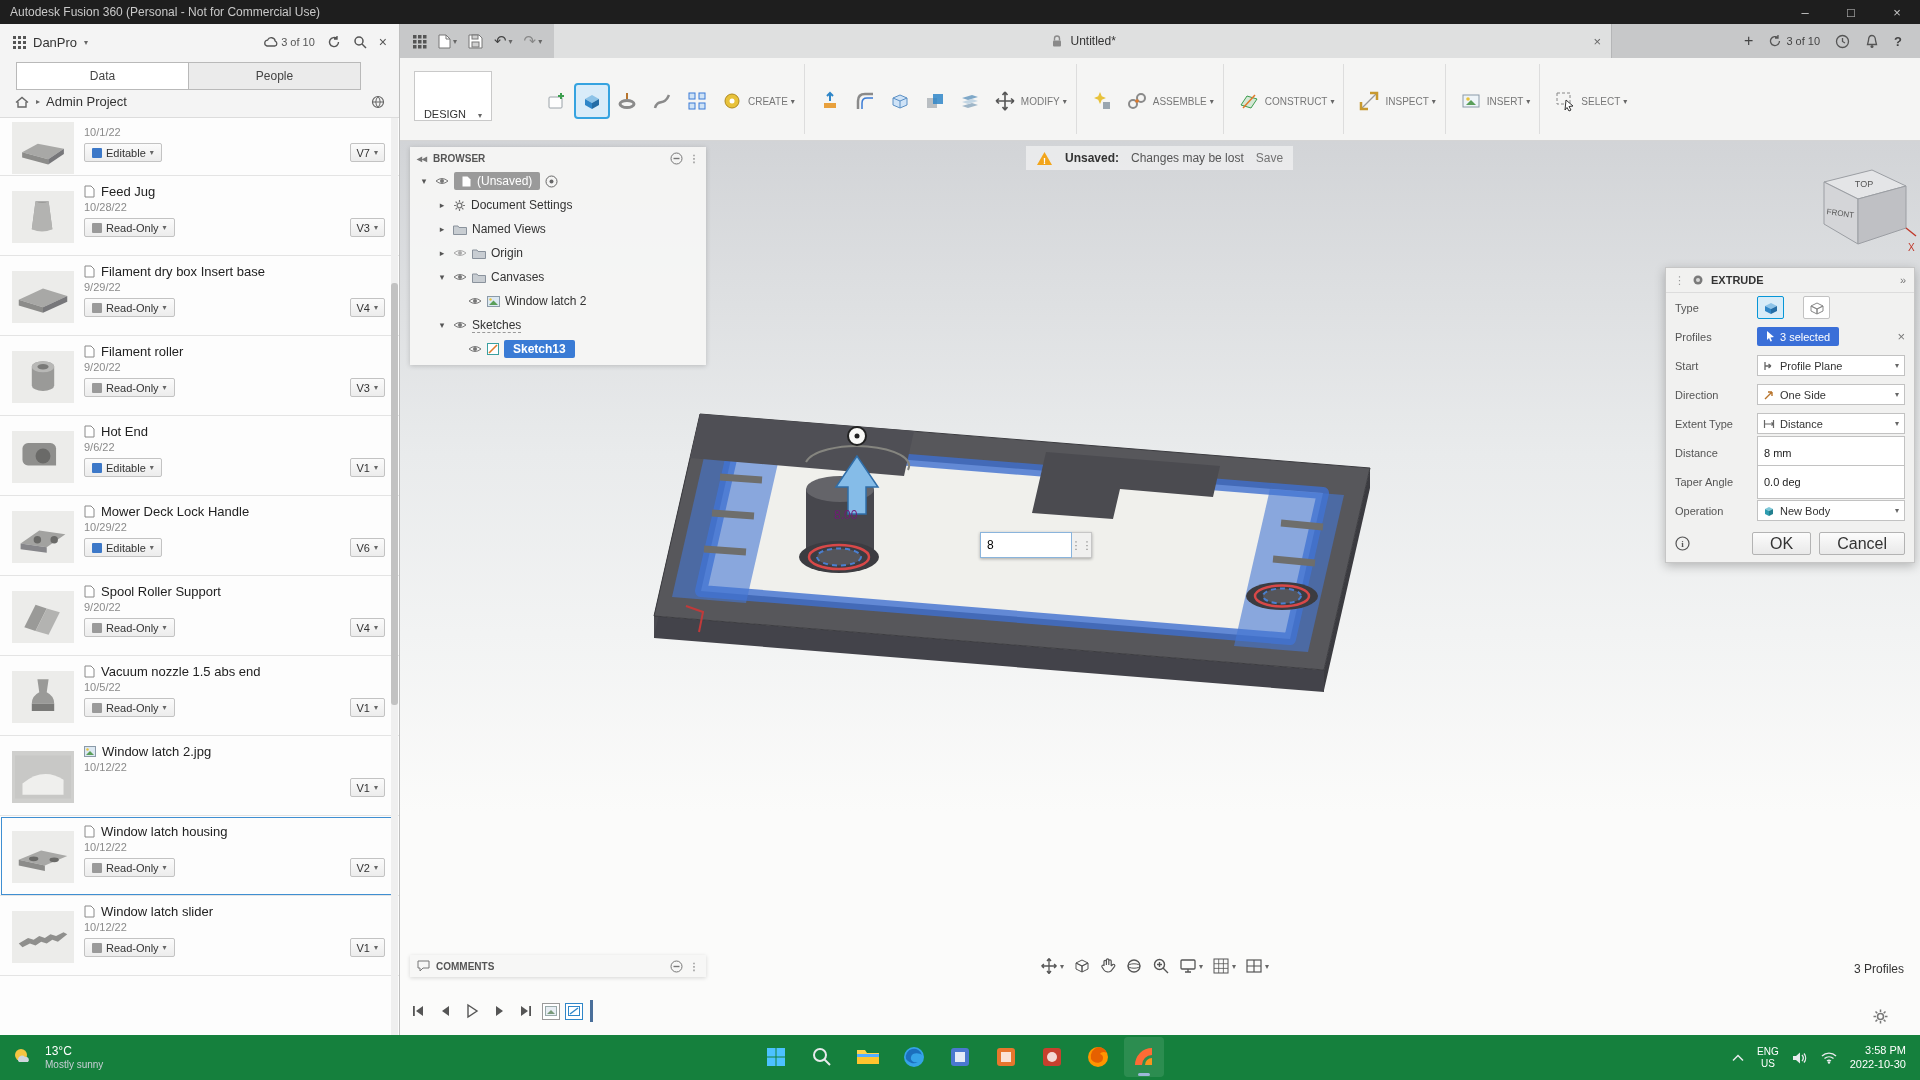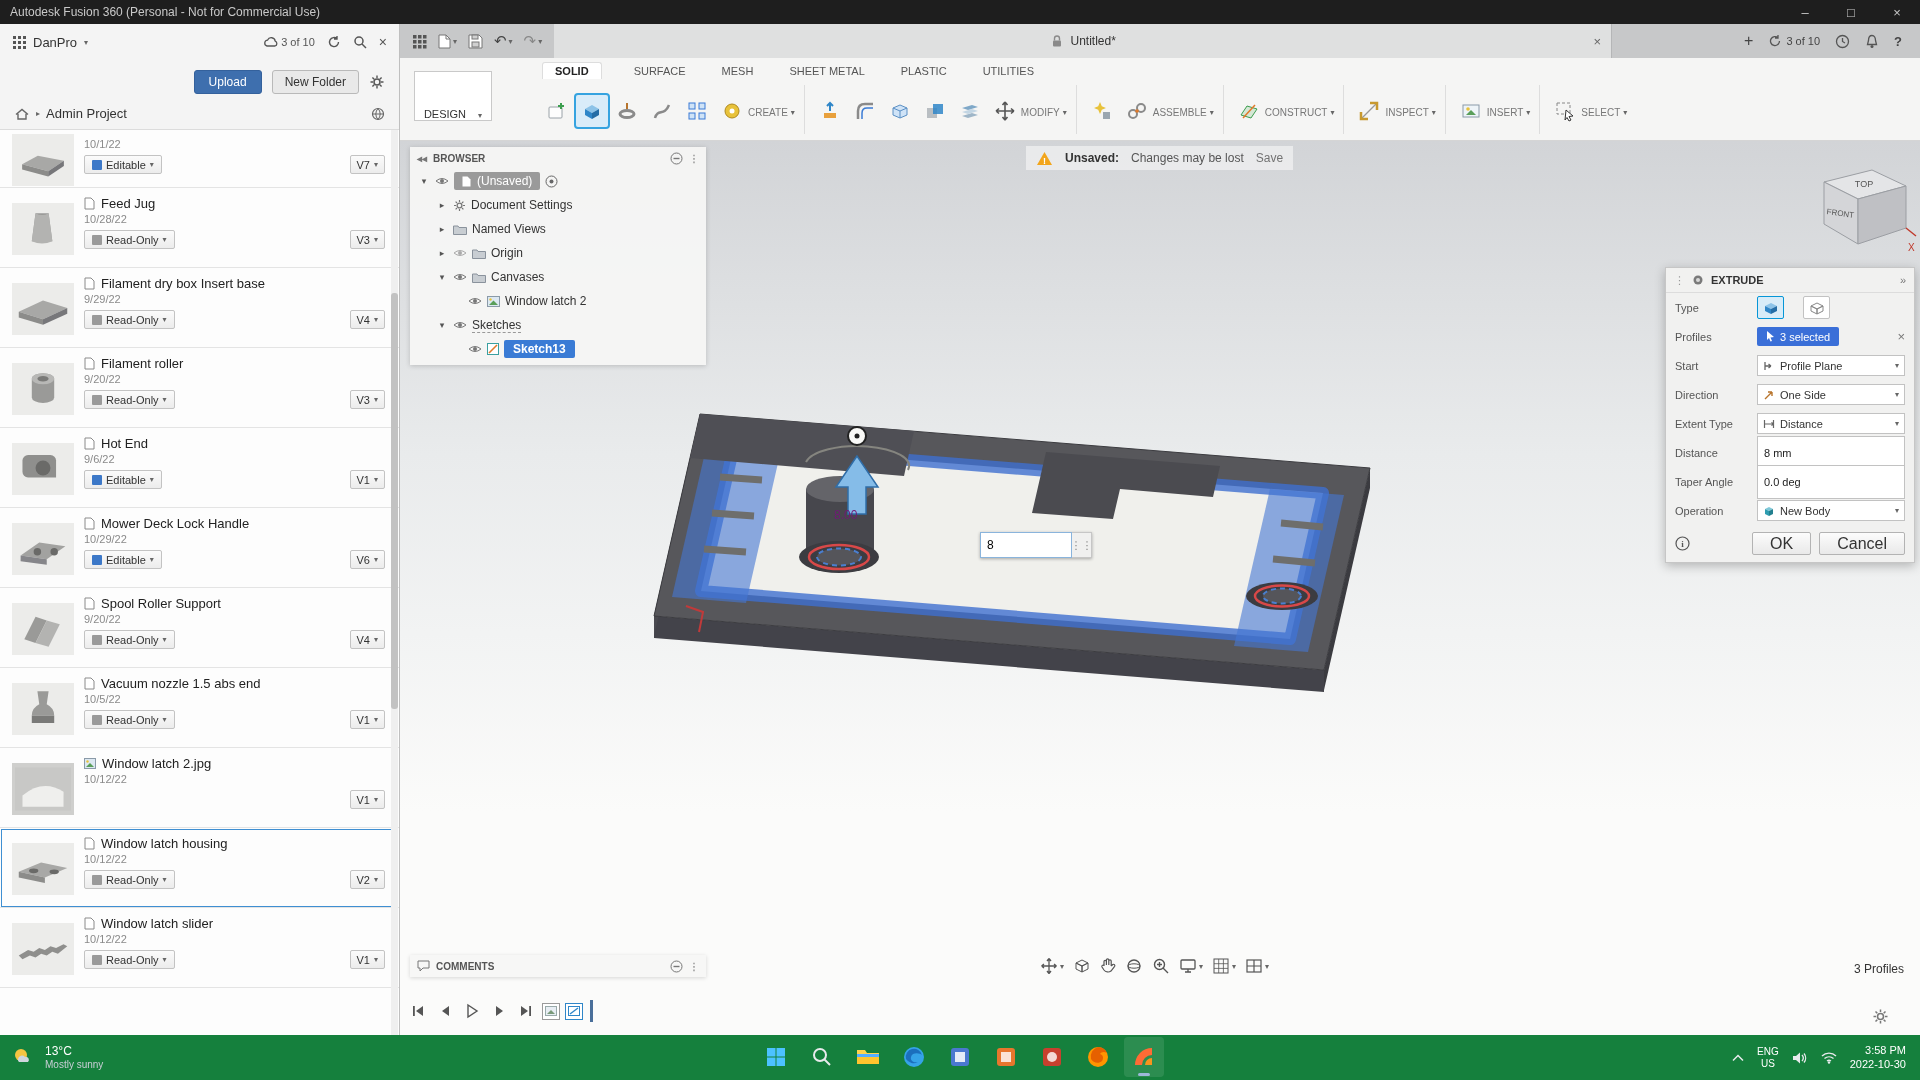--- a/index.html
+++ b/index.html
@@ -177,29 +177,23 @@
         </span>
       <span>
           <svg width="14" height="14">
             <circle cx="6" cy="6" r="4" fill="none" stroke="#555" stroke-width="1.5"></circle>
             <path d="M9,9 L13,13" stroke="#555" stroke-width="1.5"></path>
           </svg>
         </span>
       <span style="font-size:14px">×</span>
     </div>
   </div>
-  <div class="lp-actions">
-    <div class="btn-blue">Upload</div>
-    <div class="btn-gray">New Folder</div>
-    <span>
-        <svg width="16" height="16">
-          <circle cx="8" cy="8" r="3" fill="none" stroke="#555" stroke-width="1.5"></circle>
-          <path d="M8,1.5 V4 M8,12 V14.5 M1.5,8 H4 M12,8 H14.5 M3.4,3.4 L5.2,5.2 M10.8,10.8 L12.6,12.6 M12.6,3.4 L10.8,5.2 M5.2,10.8 L3.4,12.6" stroke="#555" stroke-width="1.4"></path>
-        </svg>
-      </span>
+  <div class="lp-tabs">
+    <div class="lp-tab active">Data</div>
+    <div class="lp-tab">People</div>
   </div>
   <div class="lp-bread">
     <span>
         <svg width="16" height="14">
           <path d="M2,7.5 L8,2.5 14,7.5 M4,6.8 V12 H12 V6.8" stroke="#666" stroke-width="1.4" fill="none"></path>
         </svg>
       </span>
     <span class="cr">▸</span>
     <span>Admin Project</span>
     <span class="bc-right">
@@ -627,28 +621,20 @@
     <span style="font-size:13px;font-weight:bold">?</span>
   </div>
 </div>
 
 <div id="ribbon">
   <div class="design-box">
       <span>DESIGN</span>
       <span class="cr">▾</span>
     </div>
   <div class="ribbon-main">
-    <div class="rtabs">
-      <span class="rtab active">SOLID</span>
-      <span class="rtab">SURFACE</span>
-      <span class="rtab">MESH</span>
-      <span class="rtab">SHEET METAL</span>
-      <span class="rtab">PLASTIC</span>
-      <span class="rtab">UTILITIES</span>
-    </div>
     <div class="rtools">
       <div class="grp">
         <div class="gi">
           <span class="tool">
               <svg width="22" height="22">
                 <rect x="3" y="7" width="13" height="11" rx="1" fill="#fdfdfd" stroke="#9aa2a8"></rect>
                 <path d="M15,3 v6 M12,6 h6" stroke="#3c9e4f" stroke-width="2"></path>
               </svg>
             </span>
           <span class="tool active">

